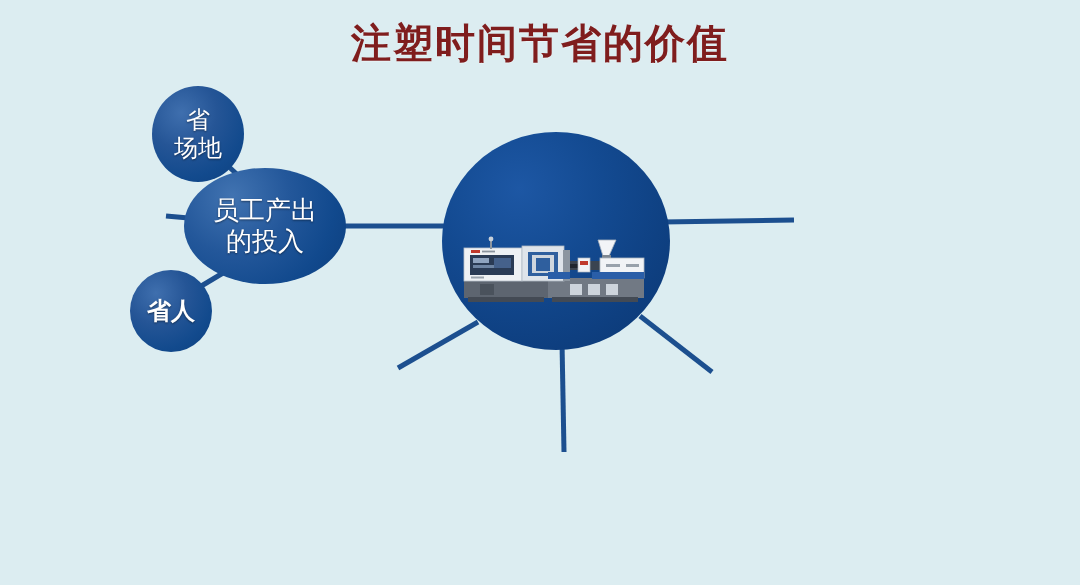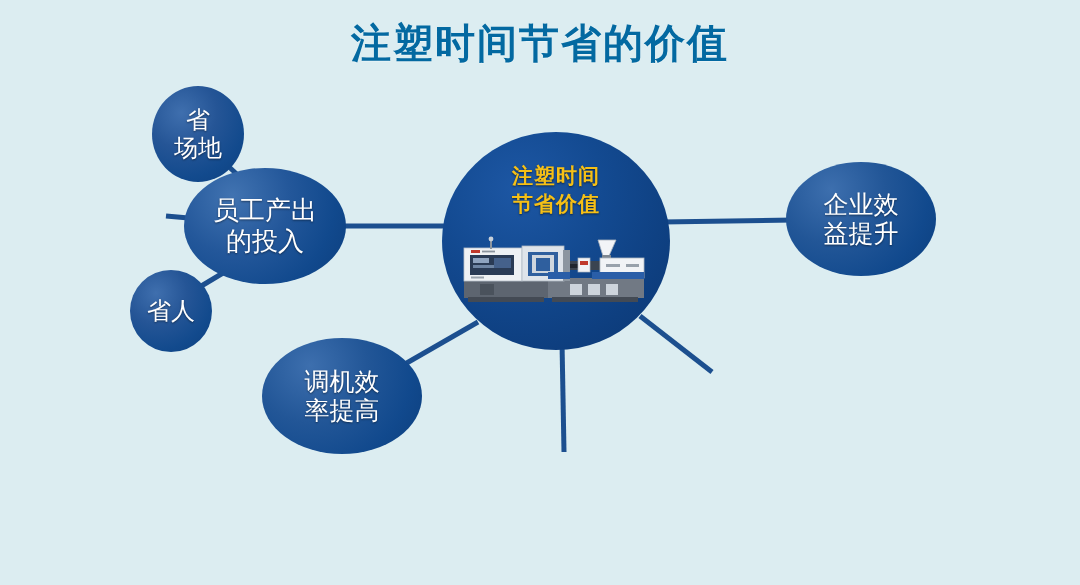--- a/index.html
+++ b/index.html
@@ -30,21 +30,21 @@
   #title {
     position: absolute;
     left: 0;
     top: 16px;
     width: 1080px;
     text-align: center;
     font-family: "DejaVu Sans", sans-serif;
     font-weight: bold;
     font-size: 40px;
     letter-spacing: 2px;
-    color: #0369a1;
+    color: #7f1d1d;
     text-shadow: 0 1px 0 rgba(255,255,255,0.35);
   }
   .node {
     position: absolute;
     display: flex;
     align-items: center;
     justify-content: center;
     text-align: center;
     color: #ffffff;
     font-family: "DejaVu Serif", serif;
@@ -65,21 +65,21 @@
     background: radial-gradient(circle at 30% 24%, #4173b1 0%, #23579a 40%, #11498d 72%, #0c3e7d 100%);
     font-size: 26px;
   }
   .n-leaf {
     background: radial-gradient(circle at 30% 24%, #3d6fae 0%, #225697 40%, #11498d 72%, #0c3e7d 100%);
     font-size: 25px;
   }
   
   #node-space   { left: 152px; top: 86px;  width: 92px;  height: 96px; }
   #node-power   { left: 78px;  top: 170px; width: 92px;  height: 92px; }
-  #node-people  { left: 130px; top: 270px; width: 82px;  height: 82px; }
+  #node-people  { left: 130px; top: 270px; width: 82px;  height: 82px; font-weight: bold; }
   #node-machine { left: 184px; top: 168px; width: 162px; height: 116px; }
   #node-benefit { left: 786px; top: 162px; width: 150px; height: 114px; }
   #node-tuning  { left: 262px; top: 338px; width: 160px; height: 116px; }
   #node-output  { left: 484px; top: 440px; width: 164px; height: 118px; }
   #node-staff   { left: 678px; top: 348px; width: 164px; height: 118px; }
 
   
   #hub {
     position: absolute;
     left: 442px;
@@ -148,35 +148,25 @@
 
   <div class="node n-sat" id="node-people">
     <span class="lbl">省人</span>
   </div>
 
   <div class="node n-branch" id="node-machine">
     <span class="lbl">员工产出
 的投入</span>
   </div>
 
-  <div class="node n-leaf" id="node-benefit">
-    <span class="lbl">企业效
-益提升</span>
-  </div>
-
-  <div class="node n-leaf" id="node-tuning">
-    <span class="lbl">调机效
-率提高</span>
-  </div>
+
 
 
 
   <div id="hub">
-    <div id="hub-title">注塑时间
-节省价值</div>
 
     <svg id="machine-img" viewBox="0 0 208 78">
 
       <rect x="12" y="52" width="84" height="18" fill="#5d6570"></rect>
       <rect x="96" y="50" width="96" height="20" fill="#717984"></rect>
       <rect x="16" y="69" width="76" height="5" fill="#434a54"></rect>
       <rect x="100" y="69" width="86" height="5" fill="#434a54"></rect>
 
       <rect x="12" y="20" width="58" height="33" fill="#eef1f4" stroke="#b9c2cc" stroke-width="0.8"></rect>
 

